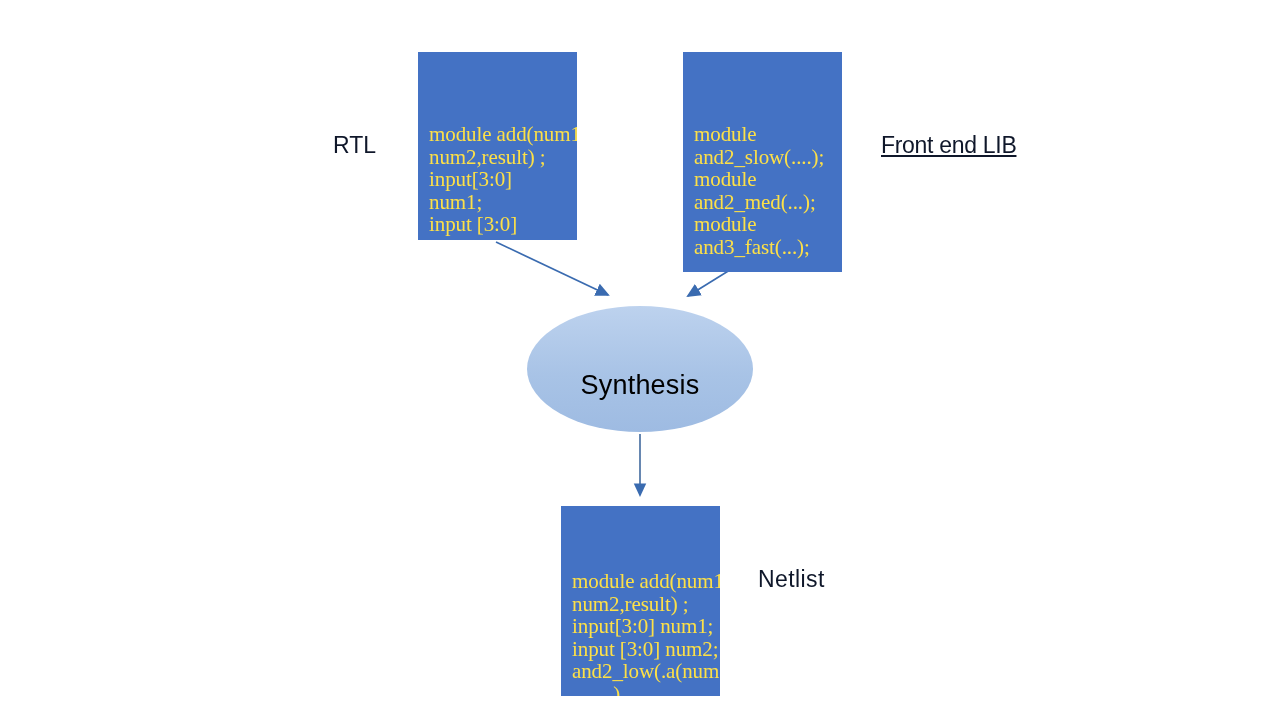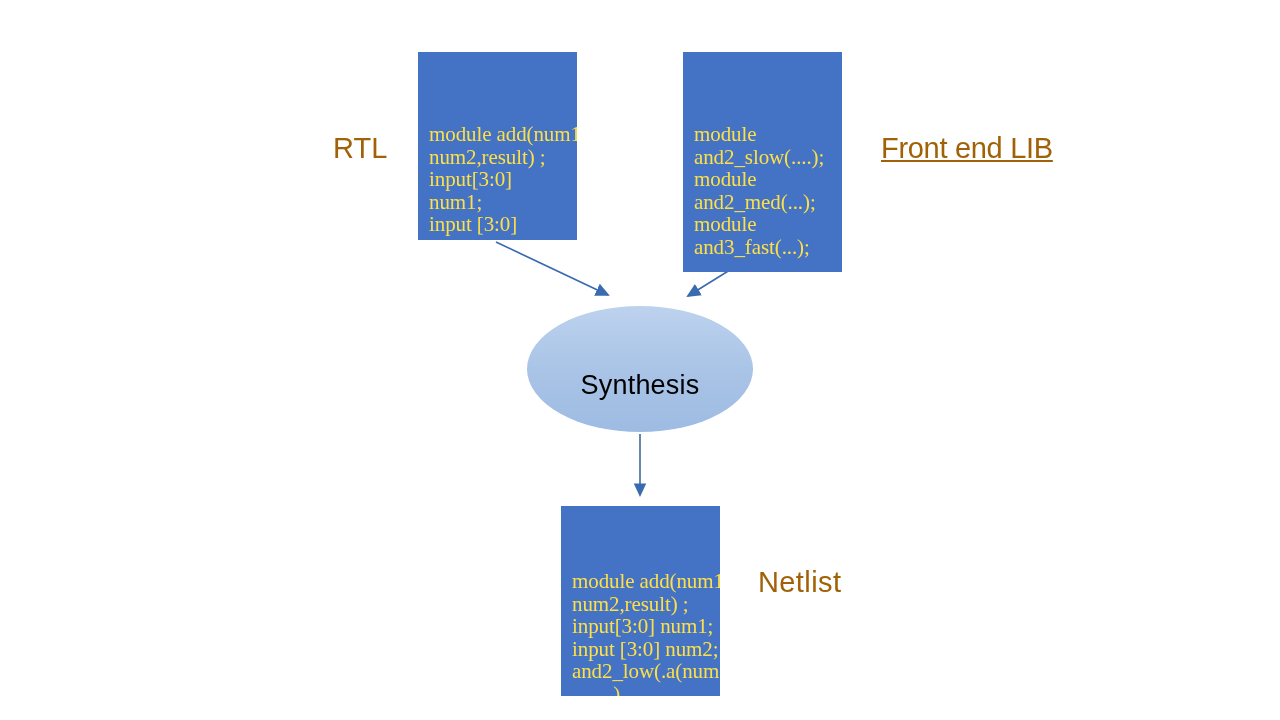--- a/index.html
+++ b/index.html
@@ -87,22 +87,22 @@
     color: #000000;
     font-family: "Liberation Sans", sans-serif;
     letter-spacing: 0.2px;
     margin-top: 32px;
   }
 
   
   .side-label {
     position: absolute;
     font-family: "Liberation Sans", sans-serif;
-    color: #a16207;
-    font-size: 29px;
+    color: #0f172a;
+    font-size: 23px;
     white-space: nowrap;
   }
   #label-rtl      { left: 333px; top: 132px; }
   #label-lib      { left: 881px; top: 132px; letter-spacing: -0.3px; text-decoration: underline; }
   #label-netlist  { left: 738px; top: 566px; letter-spacing: 0.4px; margin-left: 20px; }
 </style>
 </head>
 <body>
 
 <div id="canvas">

